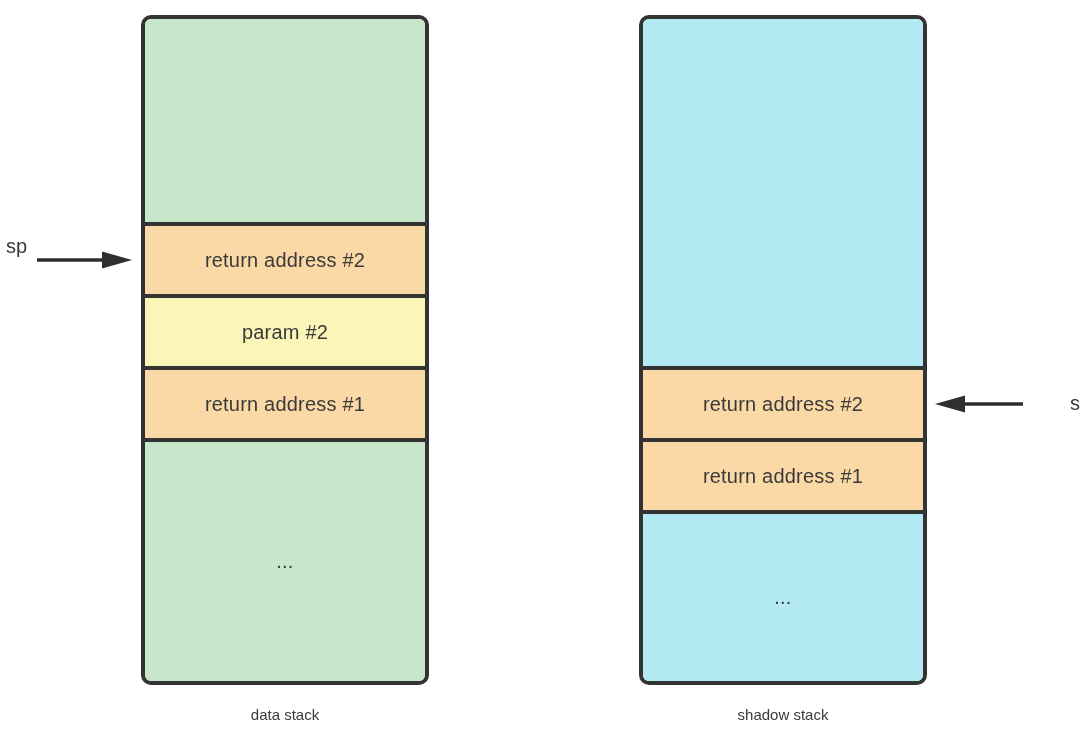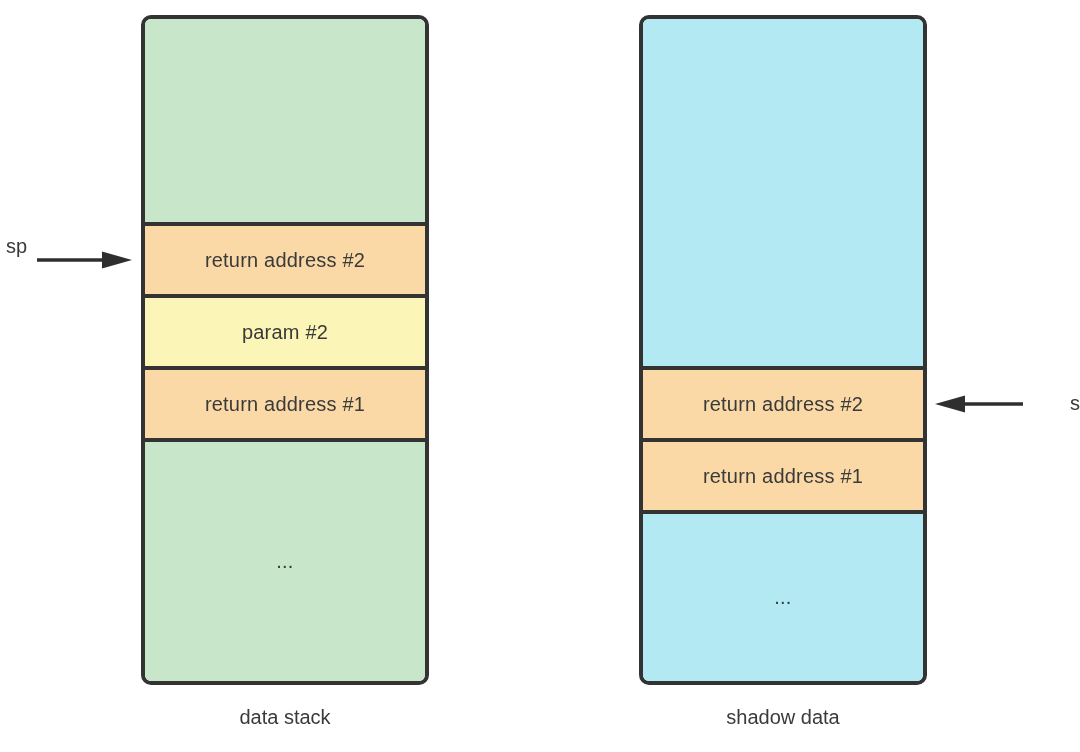--- a/index.html
+++ b/index.html
@@ -29,21 +29,21 @@
   .seg.orange{background:var(--orange);}
   .seg.yellow{background:var(--yellow);}
   .seg.grow{flex:1 1 auto;}
 
   .h203{height:203px;}
   .h347{height:347px;}
   .h72{height:72px;text-align:center;} 
 
   .caption{
     position:absolute;top:706px;width:288px;text-align:center;
-    font-size:20px;color:var(--text);
+    font-size:15px;color:var(--text);
   }
   .caption.left{left:141px;}
   .caption.right{left:639px;}
 
   .ptr-label{
     position:absolute;font-size:20px;color:var(--text);
   }
   .ptr-label.sp{left:6px;top:235px;width:28px;text-align:left;}
   .ptr-label.ssp{left:1070px;top:392px;}
 
@@ -79,15 +79,15 @@
     <polygon points="98,14 68,5.5 68,22.5"></polygon>
   </svg>
 
   <div class="ptr-label ssp">ssp</div>
   <svg class="arrow-svg ssp" width="92" height="28" viewBox="0 0 92 28">
     <line x1="28" y1="14" x2="90" y2="14"></line>
     <polygon points="2,14 32,5.5 32,22.5"></polygon>
   </svg>
 
   <div class="caption left">data stack</div>
-  <div class="caption right">shadow data</div>
+  <div class="caption right">shadow stack</div>
 
 </div>
 
 </body></html>

